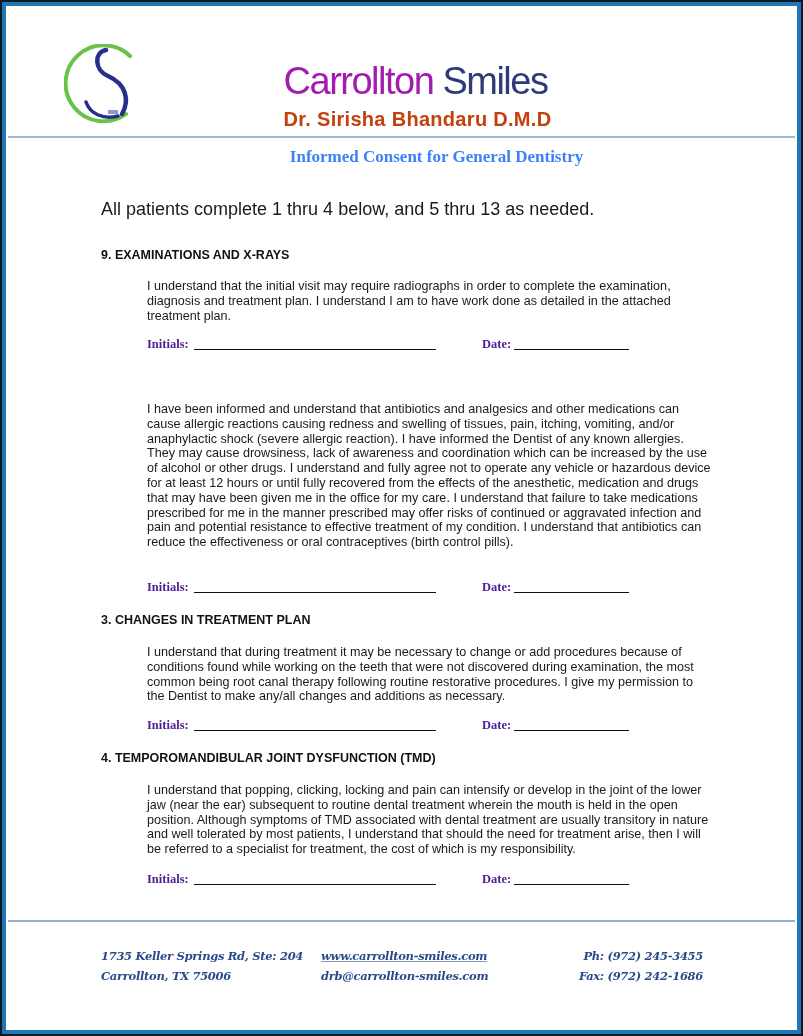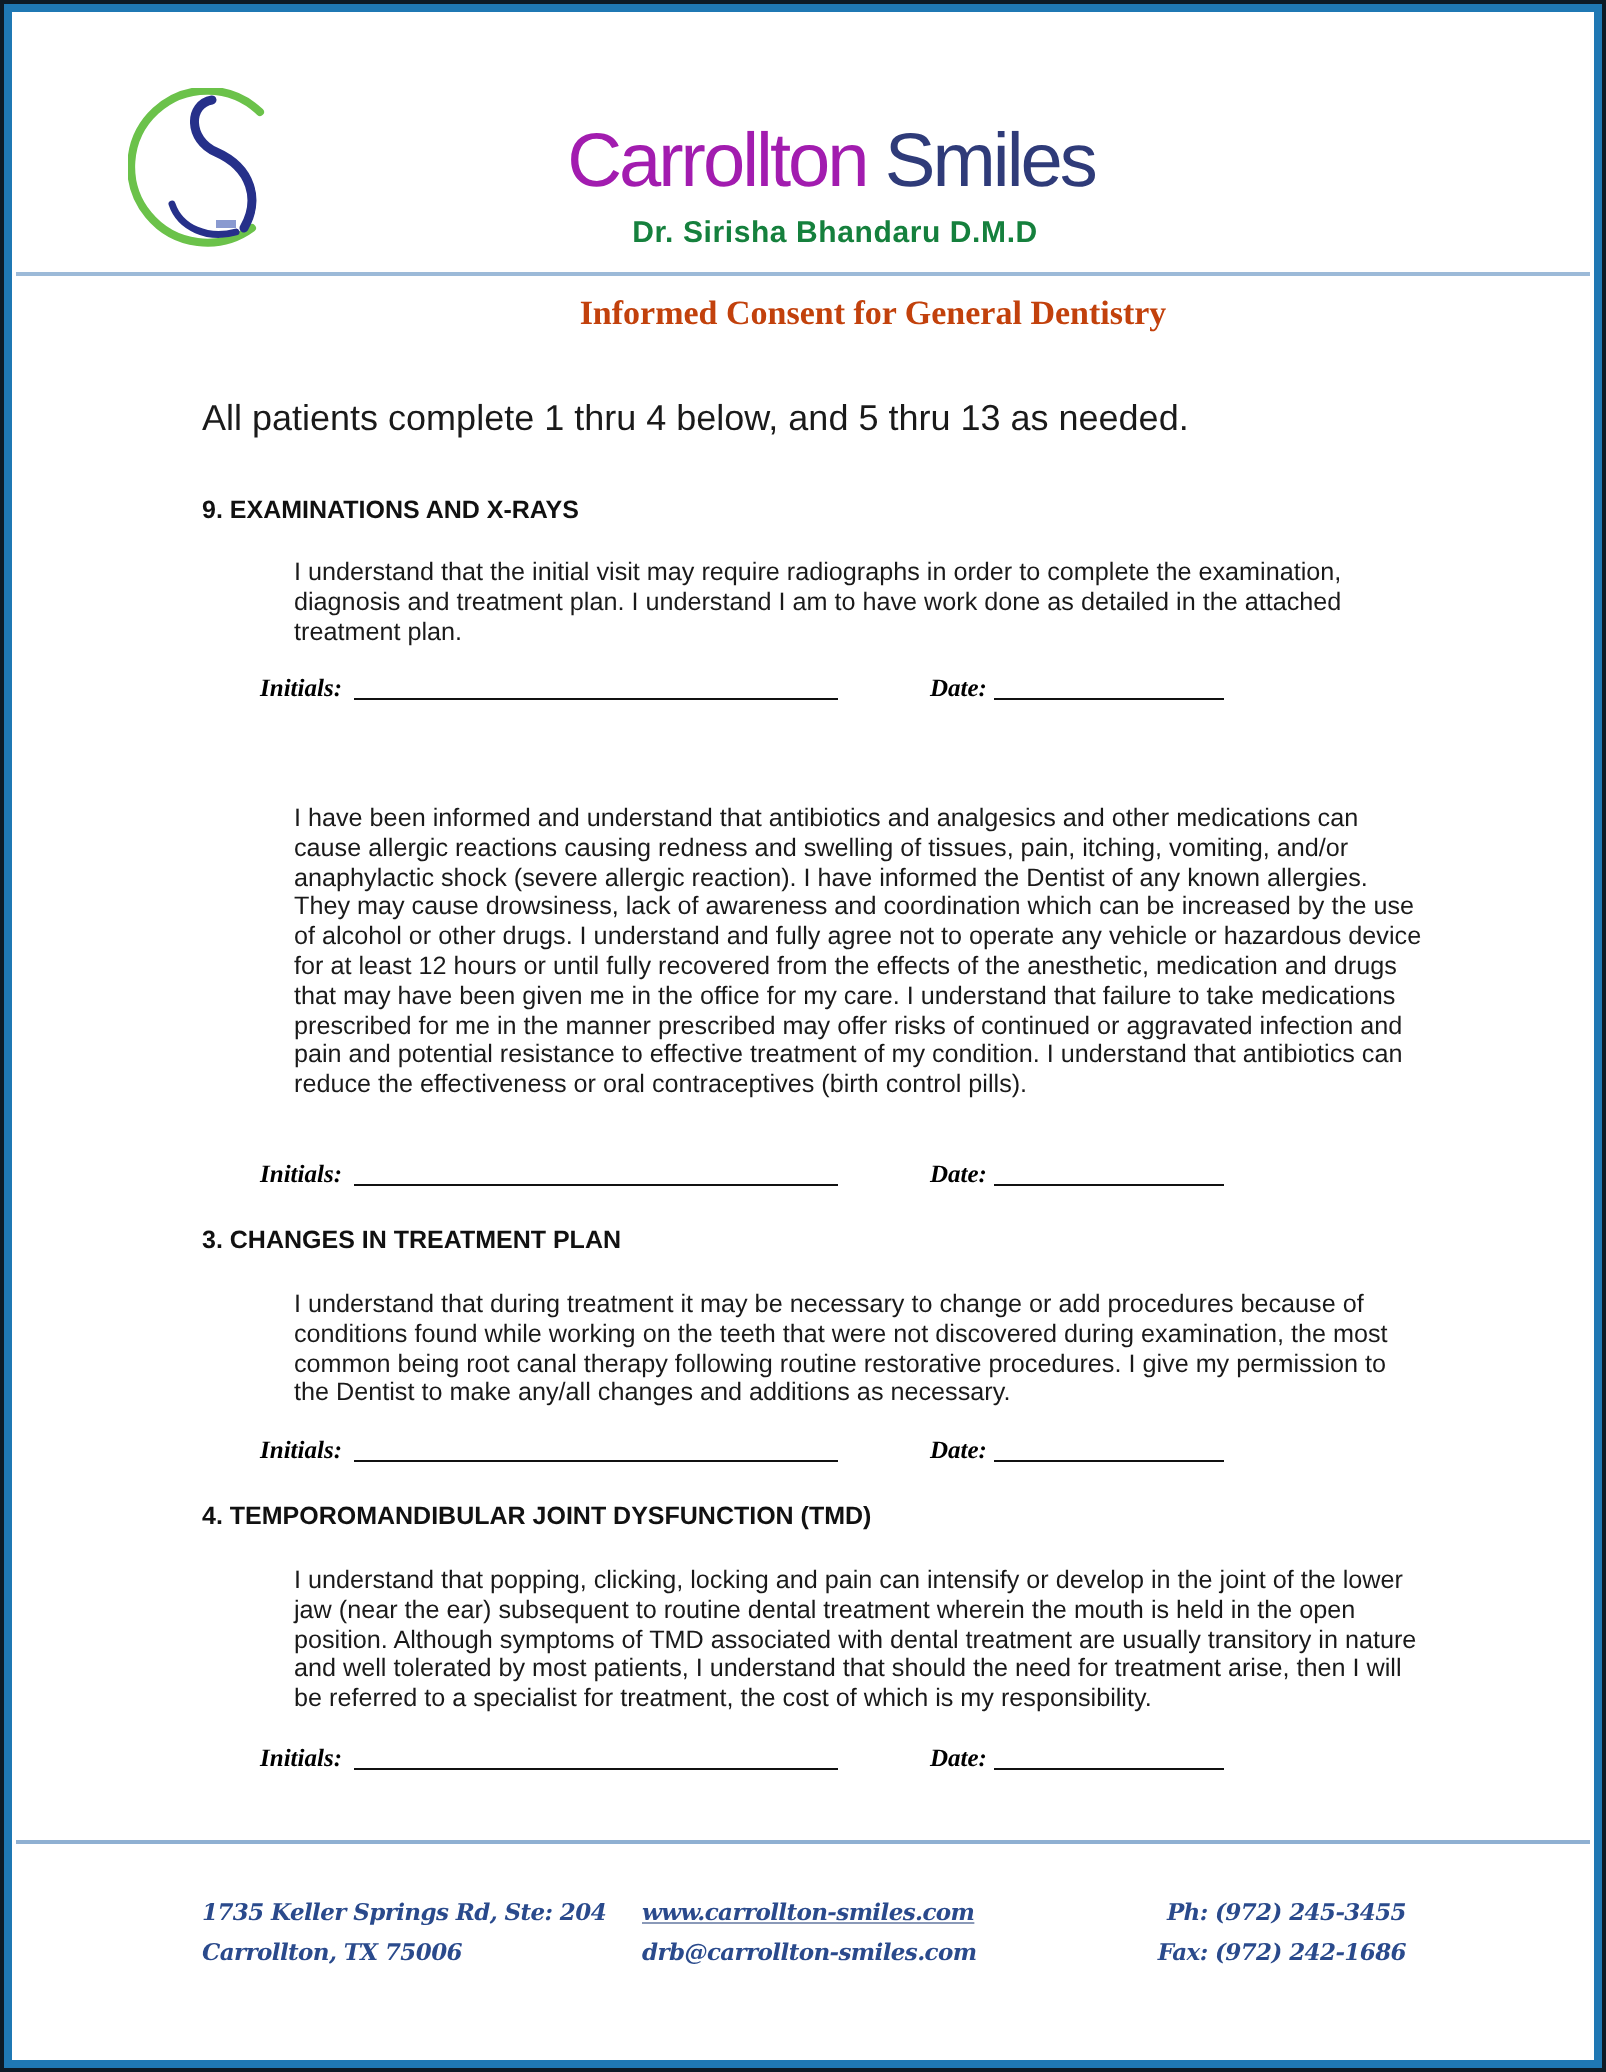--- a/index.html
+++ b/index.html
@@ -18,44 +18,44 @@
   .logo { position: absolute; left: 62px; top: 42px; width: 84px; height: 84px; }
   .brand {
     position: absolute; left: 0; right: 0; top: 57px; text-align: center;
     font-family: "Liberation Sans", sans-serif; font-size: 38px; letter-spacing: -1.5px;
     line-height: 44px; padding-left: 28px;
   }
   .brand .c1 { color: #a21caf; }
   .brand .c2 { color: #2f3b79; }
   .doctor {
     position: absolute; left: 0; right: 0; top: 106px; text-align: center;
-    font-family: "Liberation Sans", sans-serif; font-weight: bold; font-size: 15px;
-    color: #15803d; padding-left: 32px; letter-spacing: 0.3px;
+    font-family: "Liberation Sans", sans-serif; font-weight: bold; font-size: 20px;
+    color: #c2410c; padding-left: 32px; letter-spacing: 0.3px;
   }
   .hr-top { position: absolute; left: 6px; right: 6px; top: 134px; height: 2px; background: #9cbad8; }
   .title {
     position: absolute; left: 0; right: 0; top: 145px; text-align: center;
-    font-family: "Liberation Serif", serif; font-weight: bold; font-size: 17px; color: #c2410c;
+    font-family: "Liberation Serif", serif; font-weight: bold; font-size: 17px; color: #3b82f6;
     padding-left: 70px;
   }
   .intro {
     position: absolute; left: 99px; top: 197px;
     font-family: "Liberation Sans", sans-serif; font-size: 18px; color: #1a1a1a;
   }
   .sec-head {
     position: absolute; left: 99px;
     font-family: "Liberation Sans", sans-serif; font-weight: bold; font-size: 12.5px; color: #111;
   }
   .sec-body {
     position: absolute; left: 145px; width: 565px;
     font-family: "Liberation Sans", sans-serif; font-size: 12.6px; line-height: 14.8px; color: #1a1a1a;
   }
   .sign {
-    position: absolute; left: 128px; width: 500px; height: 16px;
-    font-family: "Liberation Serif", serif; font-style: italic; font-weight: bold; font-size: 12.5px; color: #000000;
+    position: absolute; left: 145px; width: 500px; height: 16px;
+    font-family: "Liberation Serif", serif; font-weight: bold; font-size: 12.5px; color: #4c1d95;
   }
   .sign .lbl { position: absolute; top: 0; }
   .sign .line { position: absolute; top: 12px; height: 0; border-bottom: 1px solid #111; }
   .hr-bottom { position: absolute; left: 6px; right: 6px; top: 918px; height: 2px; background: #8fb0d2; }
   .foot {
     position: absolute;
     font-family: "DejaVu Serif", serif; font-style: italic; font-weight: bold;
     font-size: 11.5px; color: #2a4a8c; letter-spacing: -0.3px;
   }
   .foot a { color: #2a4a8c; text-decoration: underline; text-decoration-color: #8a99b8; }

